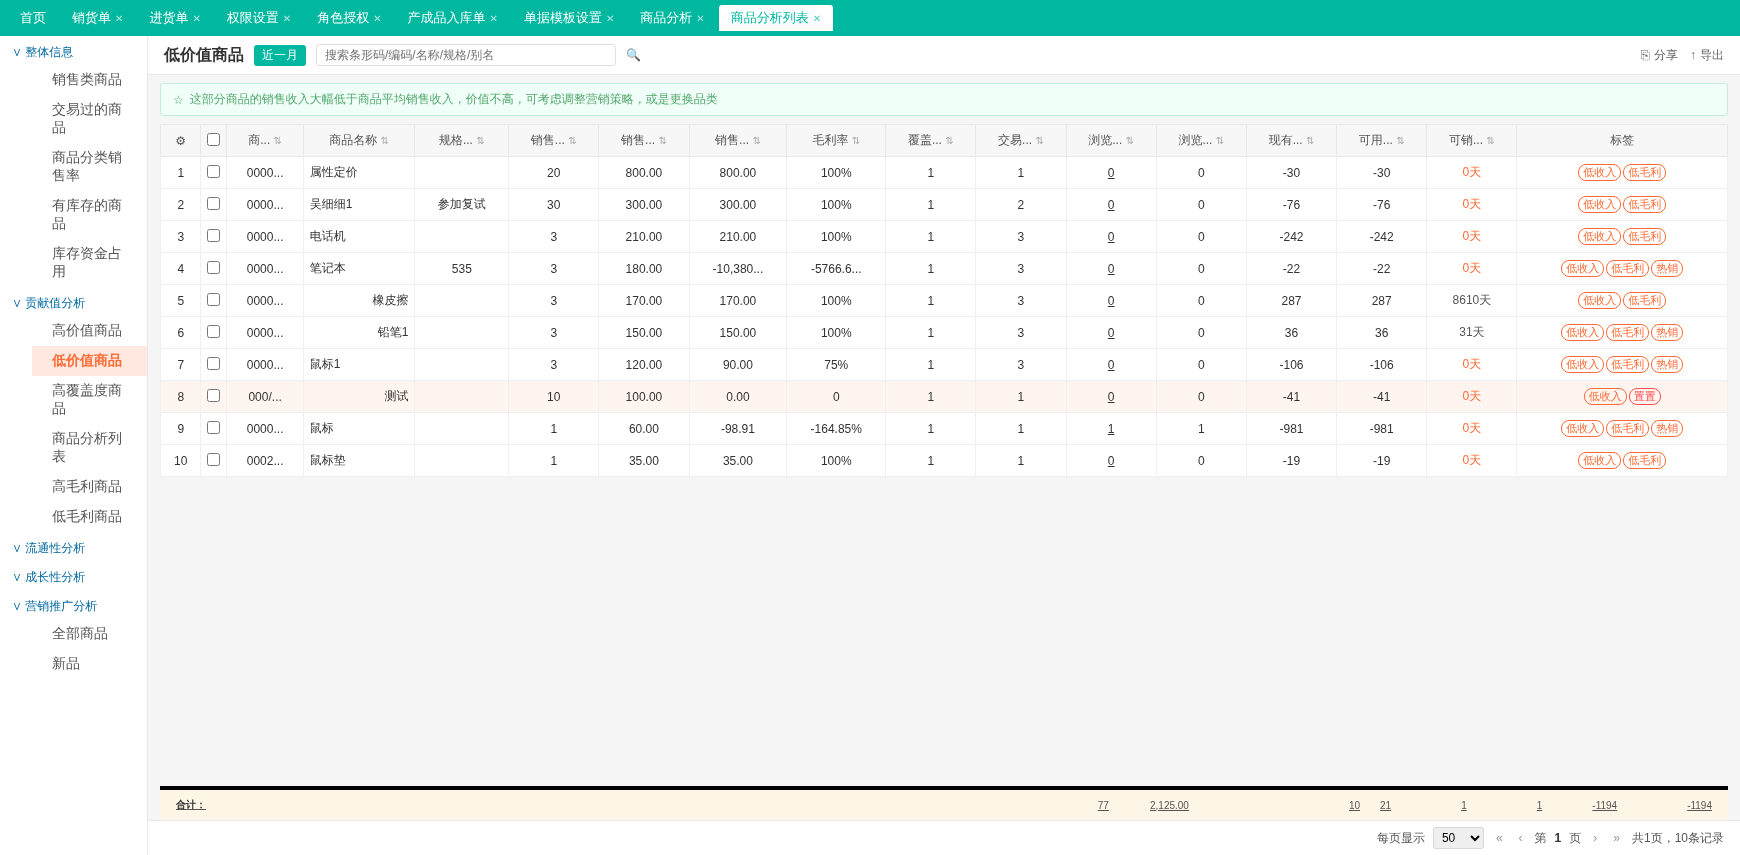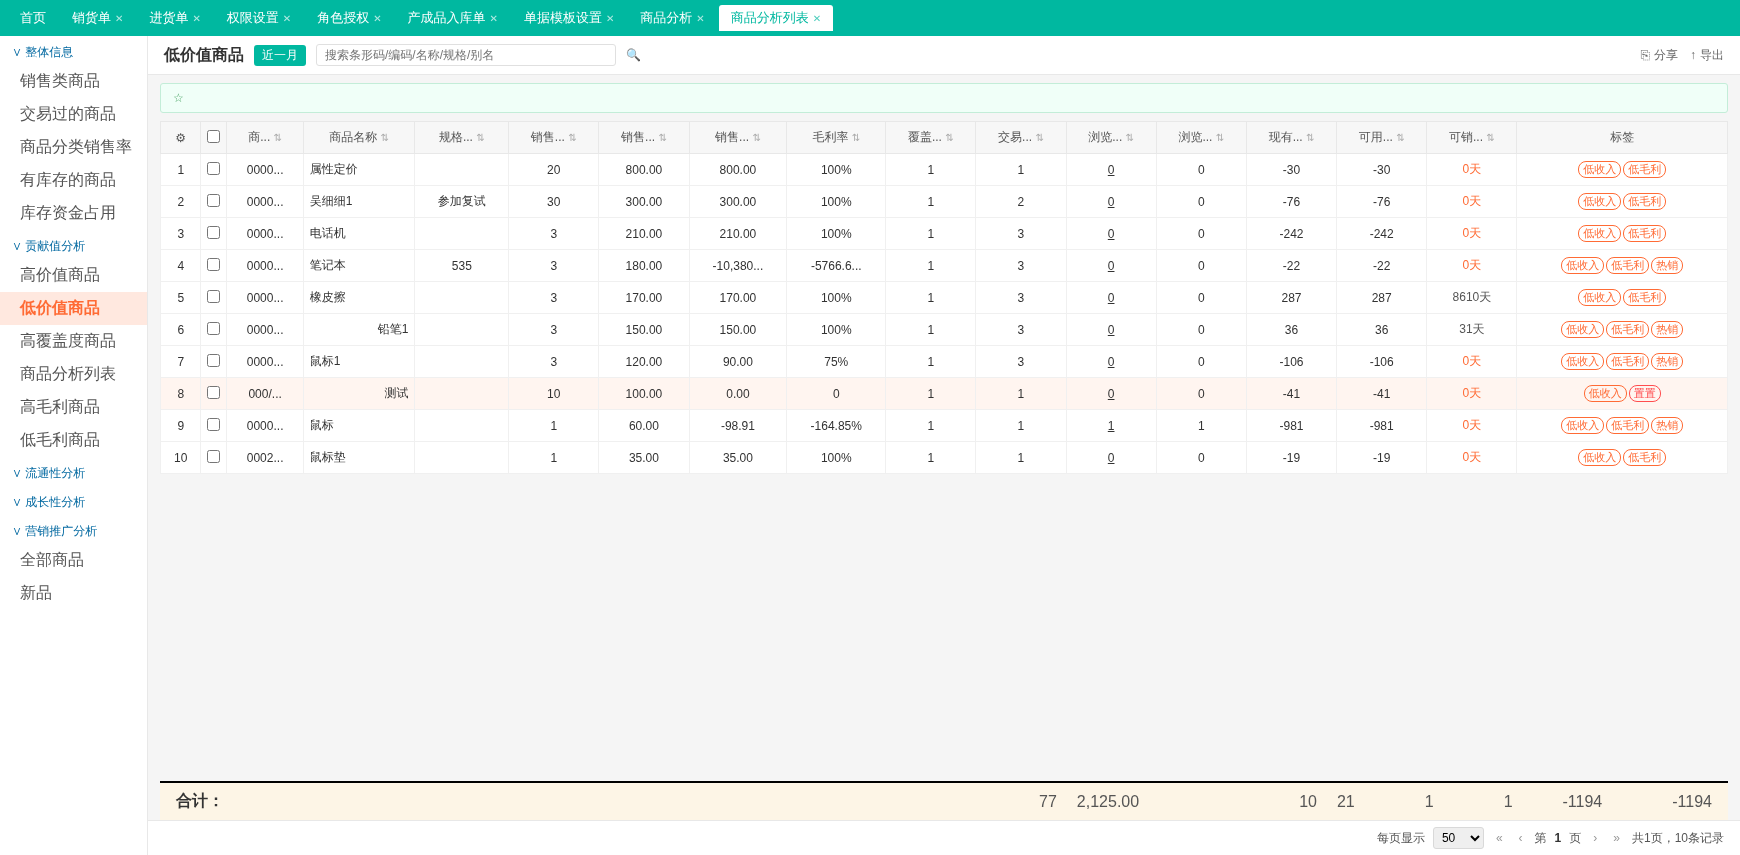--- a/index.html
+++ b/index.html
@@ -47,21 +47,22 @@
       color: #0369a1;
       font-size: 12px;
       display: flex;
       align-items: center;
       justify-content: space-between;
     }
     .sidebar-item {
       padding: 6px 12px 6px 20px;
       cursor: pointer;
       color: #555;
-      font-size: 16px;
+      font-size: 14px;
+      margin-left: 32px;
     }
     .sidebar-item.active { background: #ffe8df; color: #ff6b35; font-weight: bold; }
 
     
     .content-area {
       flex: 1;
       display: flex;
       flex-direction: column;
       overflow: hidden;
       background: #f5f5f5;
@@ -169,28 +170,29 @@
       font-size: 11px;
       margin: 1px;
     }
     .tag-orange { color: #ff6b35; border-color: #ff6b35; }
     .tag-red { color: #ff4d4f; border-color: #ff4d4f; }
     .zero-link { text-decoration: underline; color: #333; }
 
     
     .footer-total {
       background: #fdf5e6;
-      border-top: 2px solid #000000;
+      border-top: 4px solid #000000;
       display: flex;
       align-items: center;
       padding: 8px 16px;
-      font-size: 16px;
+      font-size: 10px;
       color: #555;
       gap: 20px;
       margin: 0 12px;
+      text-decoration: underline;
     }
     .footer-total .label { font-weight: bold; color: #333; margin-right: 10px; }
 
     
     .pagination {
       background: #fff;
       border-top: 1px solid #e8e8e8;
       padding: 6px 16px;
       display: flex;
       align-items: center;
@@ -309,20 +311,21 @@
         </div>
         <div class="action-btn">
           <span>↑</span>
           <span>导出</span>
         </div>
       </div>
     </div>
 
     <div class="info-banner">
       <span>☆</span>
+      <span>这部分商品的销售收入大幅低于商品平均销售收入，价值不高，可考虑调整营销策略，或是更换品类</span>
     </div>
 
     <div class="table-wrapper">
       <table>
         <thead>
           <tr>
             <th>⚙</th>
             <th><input type="checkbox" style=""></th>
             <th>商... <span class="sort-icon">⇅</span></th>
             <th>商品名称 <span class="sort-icon">⇅</span></th>
@@ -415,21 +418,21 @@
     <td>0</td>
     <td>-22</td>
     <td>-22</td>
     <td style="color:#ff6b35;">0天</td>
     <td><span class="tag tag-orange">低收入</span><span class="tag tag-orange">低毛利</span><span class="tag tag-orange">热销</span></td>
   </tr>
             <tr>
     <td>5</td>
     <td class="checkbox-cell"><input type="checkbox" style=""></td>
     <td>0000...</td>
-    <td style="text-align:left;margin-left:36px;">橡皮擦</td>
+    <td style="text-align:right;margin-left:36px;">橡皮擦</td>
     <td></td>
     <td>3</td>
     <td>170.00</td>
     <td>170.00</td>
     <td>100%</td>
     <td>1</td>
     <td>3</td>
     <td><span class="zero-link">0</span></td>
     <td>0</td>
     <td>287</td>

